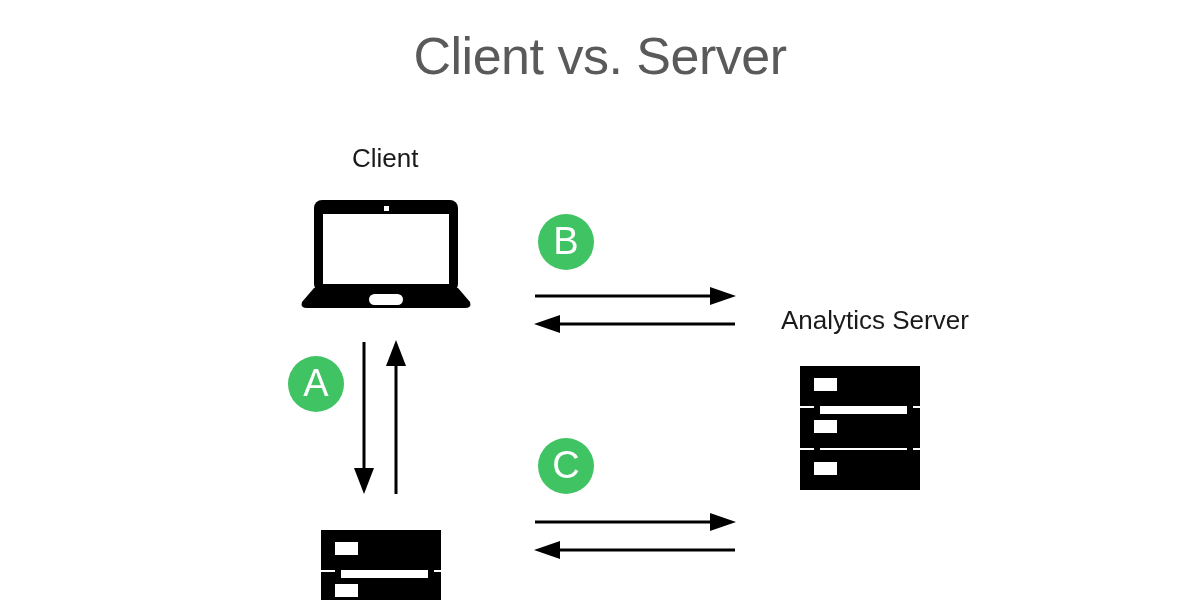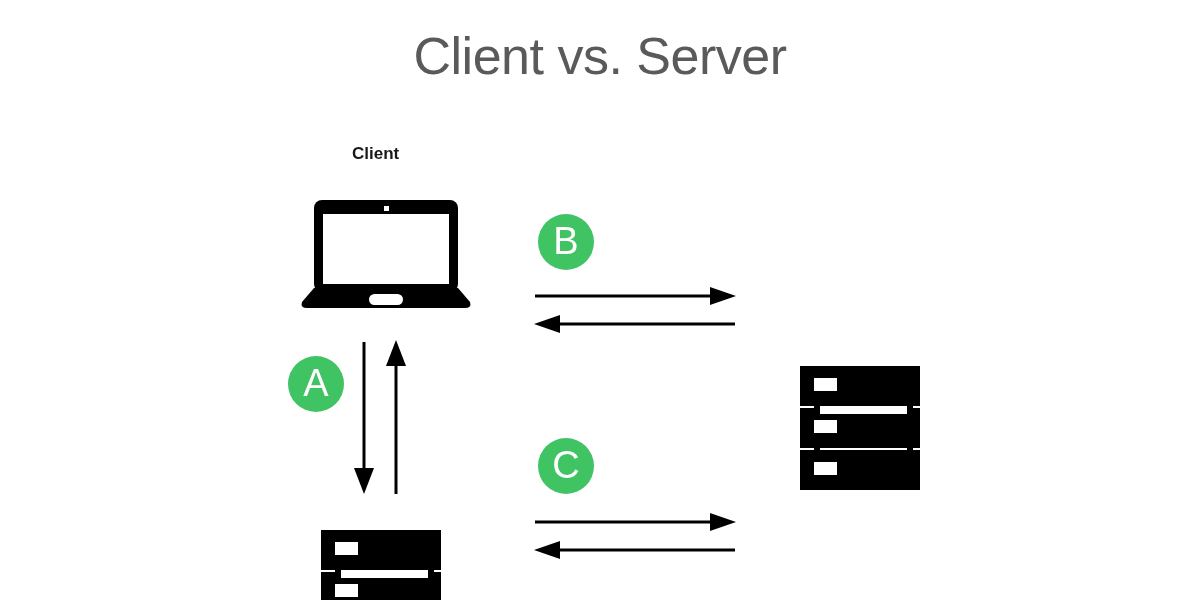--- a/index.html
+++ b/index.html
@@ -30,22 +30,22 @@
     font-weight: 400;
     color: #5a5a5a;
     letter-spacing: -0.5px;
     line-height: 1.1;
     white-space: nowrap;
   }
 
   
   .node-label {
     position: absolute;
-    font-size: 17px;
-    font-weight: 700;
+    font-size: 26px;
+    font-weight: 400;
     color: #1a1a1a;
     white-space: nowrap;
     line-height: 1;
   }
   .label-client  { left: 352px; top: 145px; }
   .label-analytics { left: 781px; top: 307px; }
 
   
   .step-badge {
     position: absolute;
@@ -127,20 +127,21 @@
       <line x1="5" y1="18" x2="186" y2="18" stroke="#000000" stroke-width="3"></line>
       <polygon points="206,18 180,9 180,27" fill="#000000"></polygon>
 
       <line x1="26" y1="46" x2="205" y2="46" stroke="#000000" stroke-width="3"></line>
       <polygon points="4,46 30,37 30,55" fill="#000000"></polygon>
     </svg>
   </div>
 
   <div class="step-badge badge-b">B</div>
 
+  <div class="node-label label-analytics">Analytics Server</div>
 
   <div class="device server-analytics">
     <svg width="126" height="124" viewBox="0 0 126 124" xmlns="http://www.w3.org/2000/svg">
 
       <rect x="3" y="0" width="120" height="40" fill="#000000"></rect>
       <rect x="17" y="12" width="23" height="13" fill="#ffffff"></rect>
 
       <rect x="17" y="40" width="6" height="8" fill="#000000"></rect>
       <rect x="110" y="40" width="6" height="8" fill="#000000"></rect>
 

